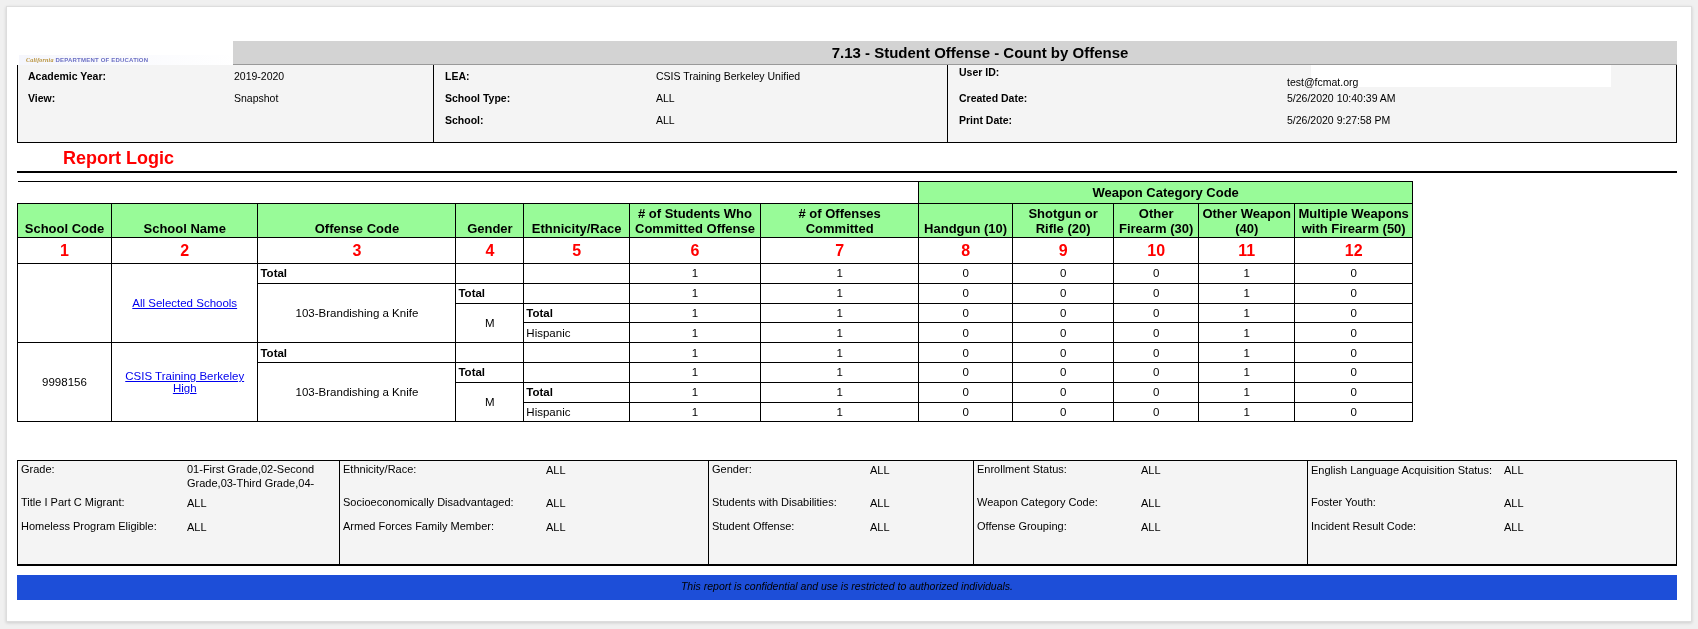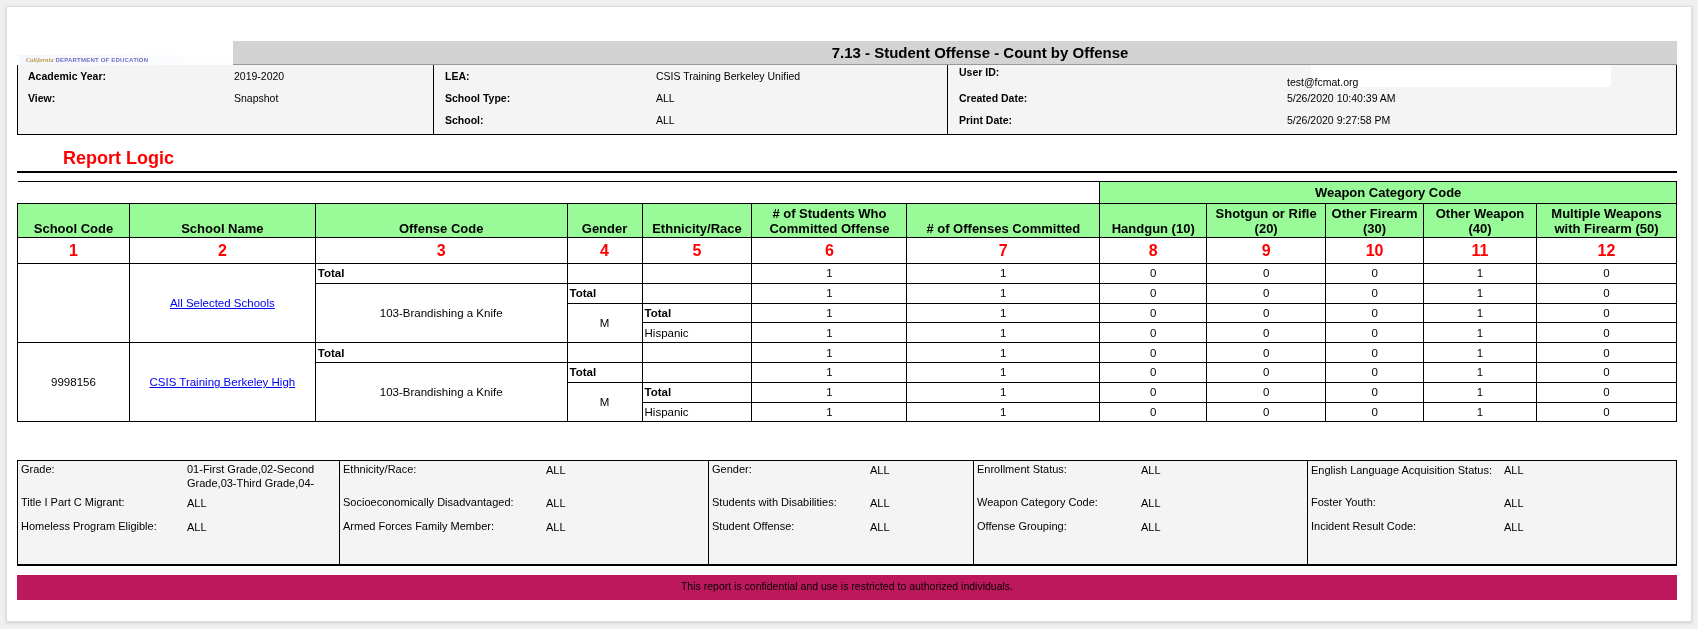--- a/index.html
+++ b/index.html
@@ -15,58 +15,58 @@
   .logo .dept i { color: #b8923a; font-family: "Liberation Serif", serif; font-weight: bold; }
   .logo .big { position: absolute; left: 4px; top: 7px; font-size: 40px; font-weight: bold; color: #6b6fc4; letter-spacing: -1px; line-height: 40px; font-family: "DejaVu Sans", sans-serif; }
   .logo .sub { position: absolute; left: 6px; top: 45px; font-size: 6.5px; font-weight: bold; color: #6b6fc4; white-space: nowrap; }
   .logo .bg { position:absolute; left:0; top:0; width:218px; height:54px; background: linear-gradient(90deg,#eef0fa,#fff); opacity:0.6; }
   .title-bar {
     position: absolute; left: 226px; top: 34px; width: 1444px; height: 24px; background: #d3d3d3;
     border-bottom: 1px solid #999; font-weight: bold; font-size: 15px; text-align: center; line-height: 24px;
   }
   .title-bar span { margin-left: 50px; }
   .info {
-    position: absolute; left: 10px; top: 58px; width: 1660px; height: 70px;
+    position: absolute; left: 10px; top: 58px; width: 1660px; height: 78px;
     background: #f4f4f4; border: 1px solid #000; border-top: none; display: flex;
   }
   .info .col { position: relative; height: 100%; border-right: 1px solid #000; font-size: 10.5px; }
   .info .col:last-child { border-right: none; }
   .info .row { position: absolute; left: 0; right: 0; height: 22px; line-height: 22px; }
   .info .lbl { position: absolute; font-weight: bold; }
   .info .val { position: absolute; }
   .uid-box { position:absolute; left: 363px; top: 0; width: 300px; height: 22px; background:#fff; }
   
   .report-logic {
     position: absolute; left: 12px; top: 141px; font-size: 18px; font-weight: bold; color: #ff0000; margin-left: 44px;
   }
   .rl-line { position: absolute; left: 10px; top: 164px; width: 1660px; height: 2px; background:#000; }
   table.main {
-    position: absolute; left: 10px; top: 174px; width: 1660px; border-collapse: collapse; font-size: 11.5px;
+    position: absolute; left: 10px; top: 174px; width: 1396px; border-collapse: collapse; font-size: 11.5px;
   }
   table.main td, table.main th { border: 1px solid #000; }
   table.main th { background: #98fb98; font-weight: bold; font-size: 13px; vertical-align: bottom; padding: 1px 2px; }
   table.main th.blank { background: #fff; border-left: none; border-top: 1px solid #000; }
   table.main tr.num td { color: #ff0000; font-weight: bold; font-size: 16px; text-align: center; height: 26px; }
   table.main td { height: 19.8px; text-align: center; padding: 0 2px; }
   table.main td.lft { text-align: left; }
   table.main td.bold { font-weight: bold; }
   table.main a { color: #0000ee; text-decoration: underline; }
   
   .filters {
     position: absolute; left: 10px; top: 453px; width: 1660px; height: 106px;
     background: #f4f4f4; border: 1px solid #000; border-bottom: 2px solid #000; display: flex; font-size: 11px;
   }
   .filters .fcol { position: relative; height: 100%; border-right: 1px solid #000; }
   .filters .fcol:last-child { border-right: none; }
   .filters .f { position: absolute; font-weight: normal; }
   .filters .v { position: absolute; line-height: 14px; }
   .grade-val { overflow: hidden; height: 30px; width: 140px; }
   .footer {
-    position: absolute; left: 10px; top: 568px; width: 1660px; height: 25px; background: #be185d;
-    font-size: 10.5px; text-align: center; line-height: 22px;
+    position: absolute; left: 10px; top: 568px; width: 1660px; height: 25px; background: #1d4ed8;
+    font-size: 10.5px; font-style: italic; text-align: center; line-height: 22px;
   }
 </style>
 </head>
 <body>
 
 <div class="page">
 
   <div class="logo">
     <div class="bg"></div>
     <div class="dept"><i>California</i> <span>DEPARTMENT OF EDUCATION</span></div>

